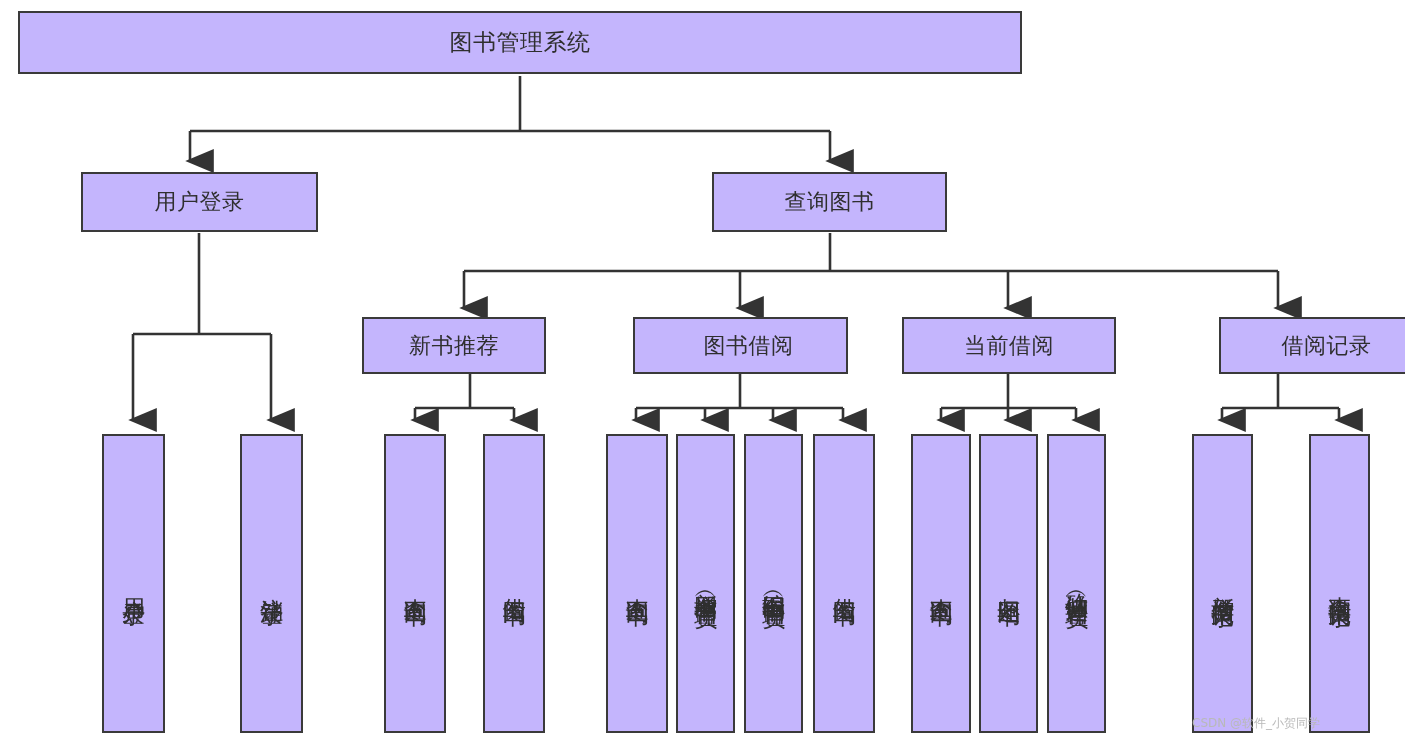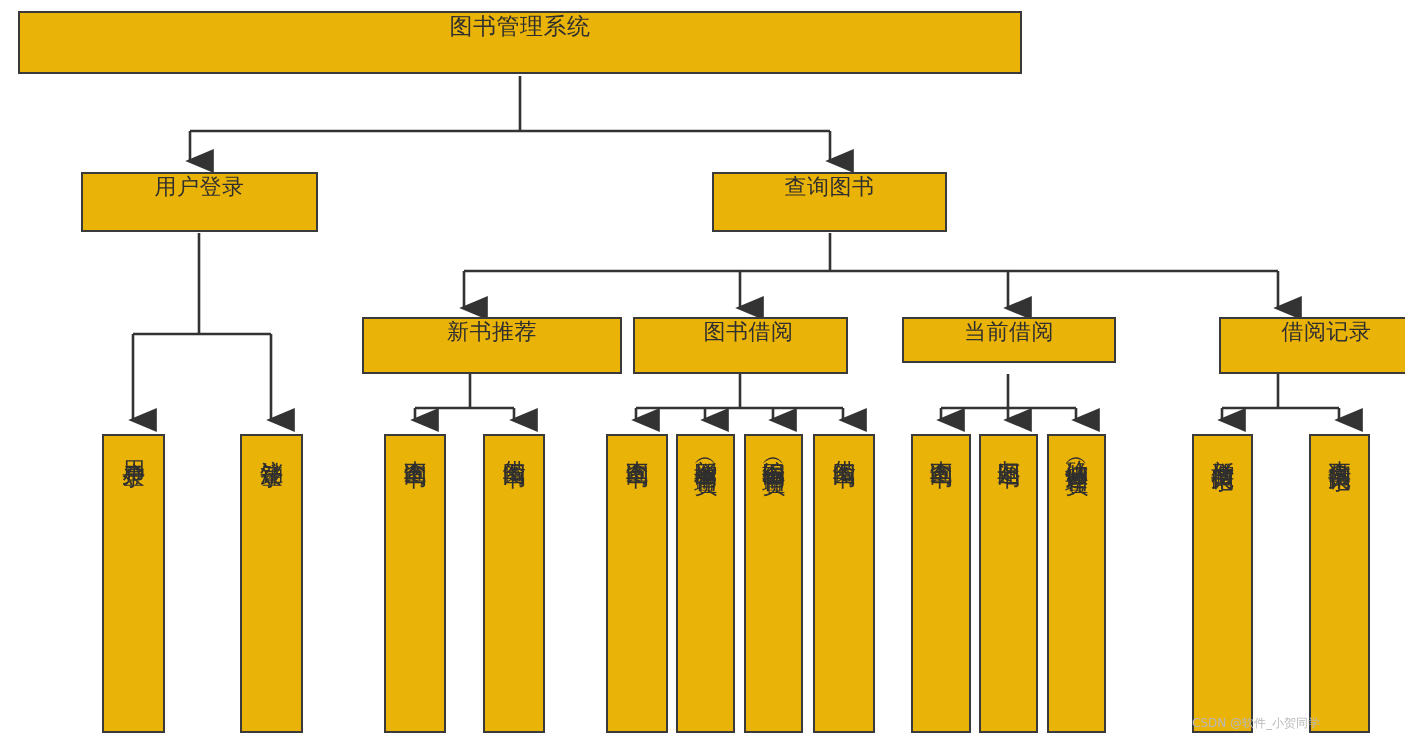--- a/index.html
+++ b/index.html
@@ -22,24 +22,24 @@
     position: absolute;
     left: 0;
     top: 0;
     width: 1405px;
     height: 747px;
     pointer-events: none;
   }
   .node {
     position: absolute;
     box-sizing: border-box;
-    background: #eab308;
+    background: #c4b5fd;
     border: 2.4px solid #3a3a3a;
     display: flex;
-    align-items: flex-start;
+    align-items: center;
     justify-content: center;
     color: #2b2b2b;
     z-index: 3;
   }
   .node .label {
     display: block;
     text-align: center;
     line-height: 1.18;
     color: #2f2f2f;
     letter-spacing: 0.5px;
@@ -136,29 +136,29 @@
   </div>
 
   <div class="node horiz" style="left:81px; top:172px; width:237px; height:60px;">
     <span class="label">用户登录</span>
   </div>
 
   <div class="node horiz" style="left:712px; top:172px; width:235px; height:60px;">
     <span class="label">查询图书</span>
   </div>
 
-  <div class="node horiz" style="left:362px; top:317px; width:260px; height:57px;">
+  <div class="node horiz" style="left:362px; top:317px; width:184px; height:57px;">
     <span class="label">新书推荐</span>
   </div>
 
   <div class="node horiz" style="left:633px; top:317px; width:215px; height:57px;padding-left:16px;">
     <span class="label">图书借阅</span>
   </div>
 
-  <div class="node horiz" style="left:902px; top:317px; width:214px; height:46px;">
+  <div class="node horiz" style="left:902px; top:317px; width:214px; height:57px;">
     <span class="label">当前借阅</span>
   </div>
 
   <div class="node horiz" style="left:1171px; top:317px; width:215px; height:57px;margin-left:48px;">
     <span class="label">借阅记录</span>
   </div>
 
   <div class="node vert" style="left:102px; top:434px; width:63px; height:299px;">
     <span class="label">用户登录</span>
   </div>

